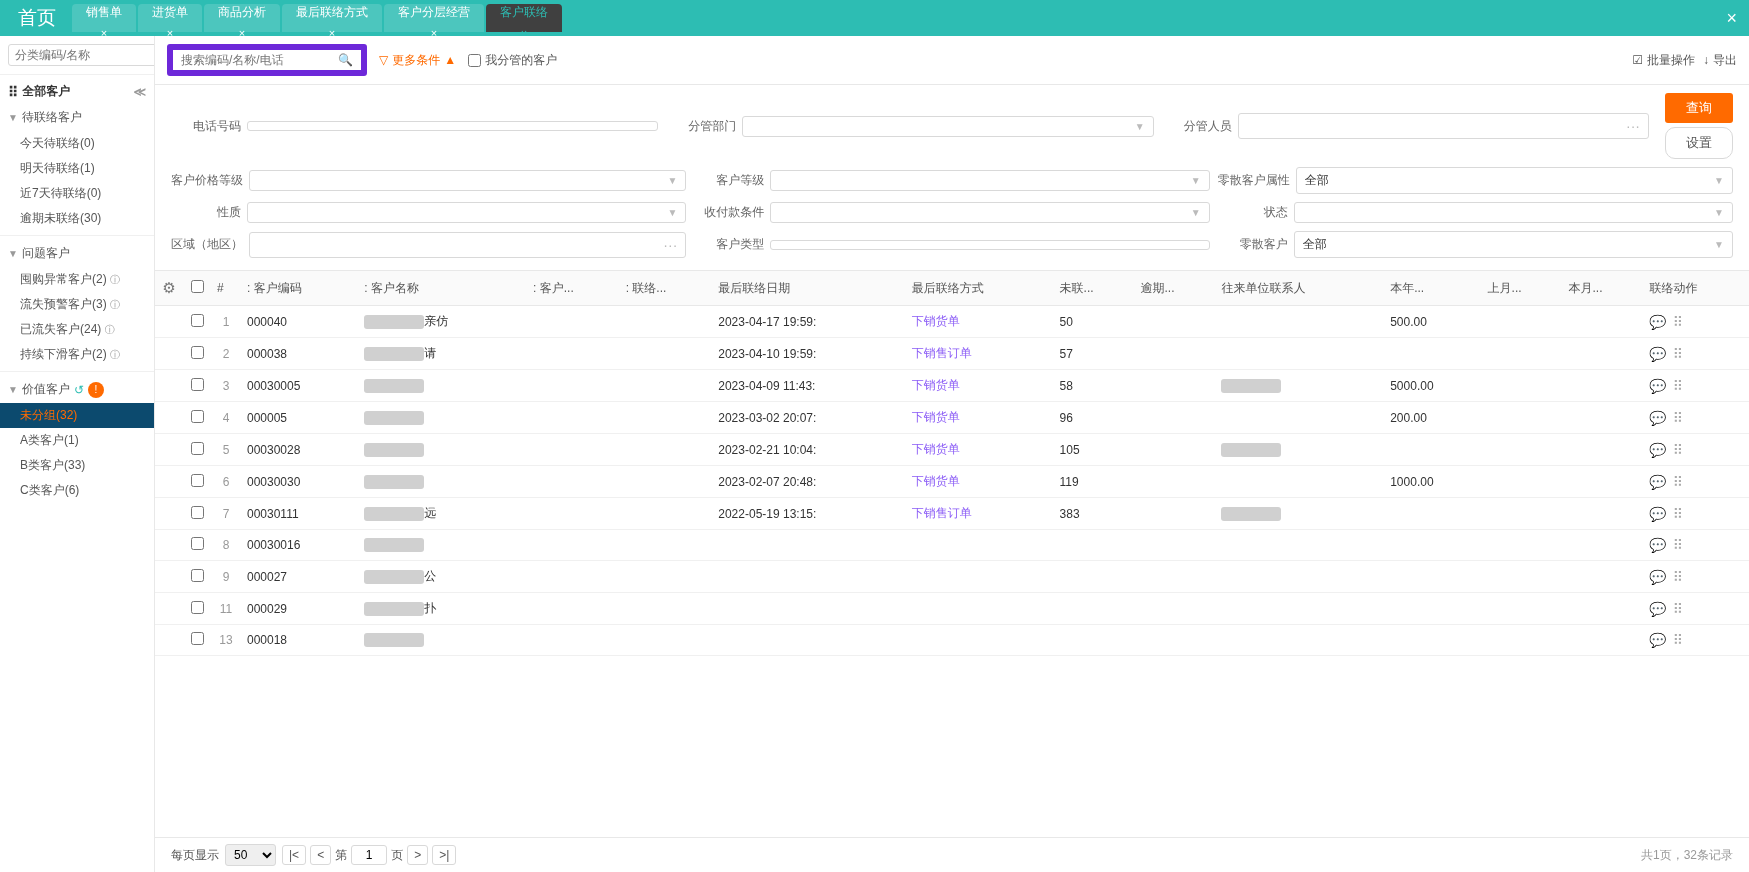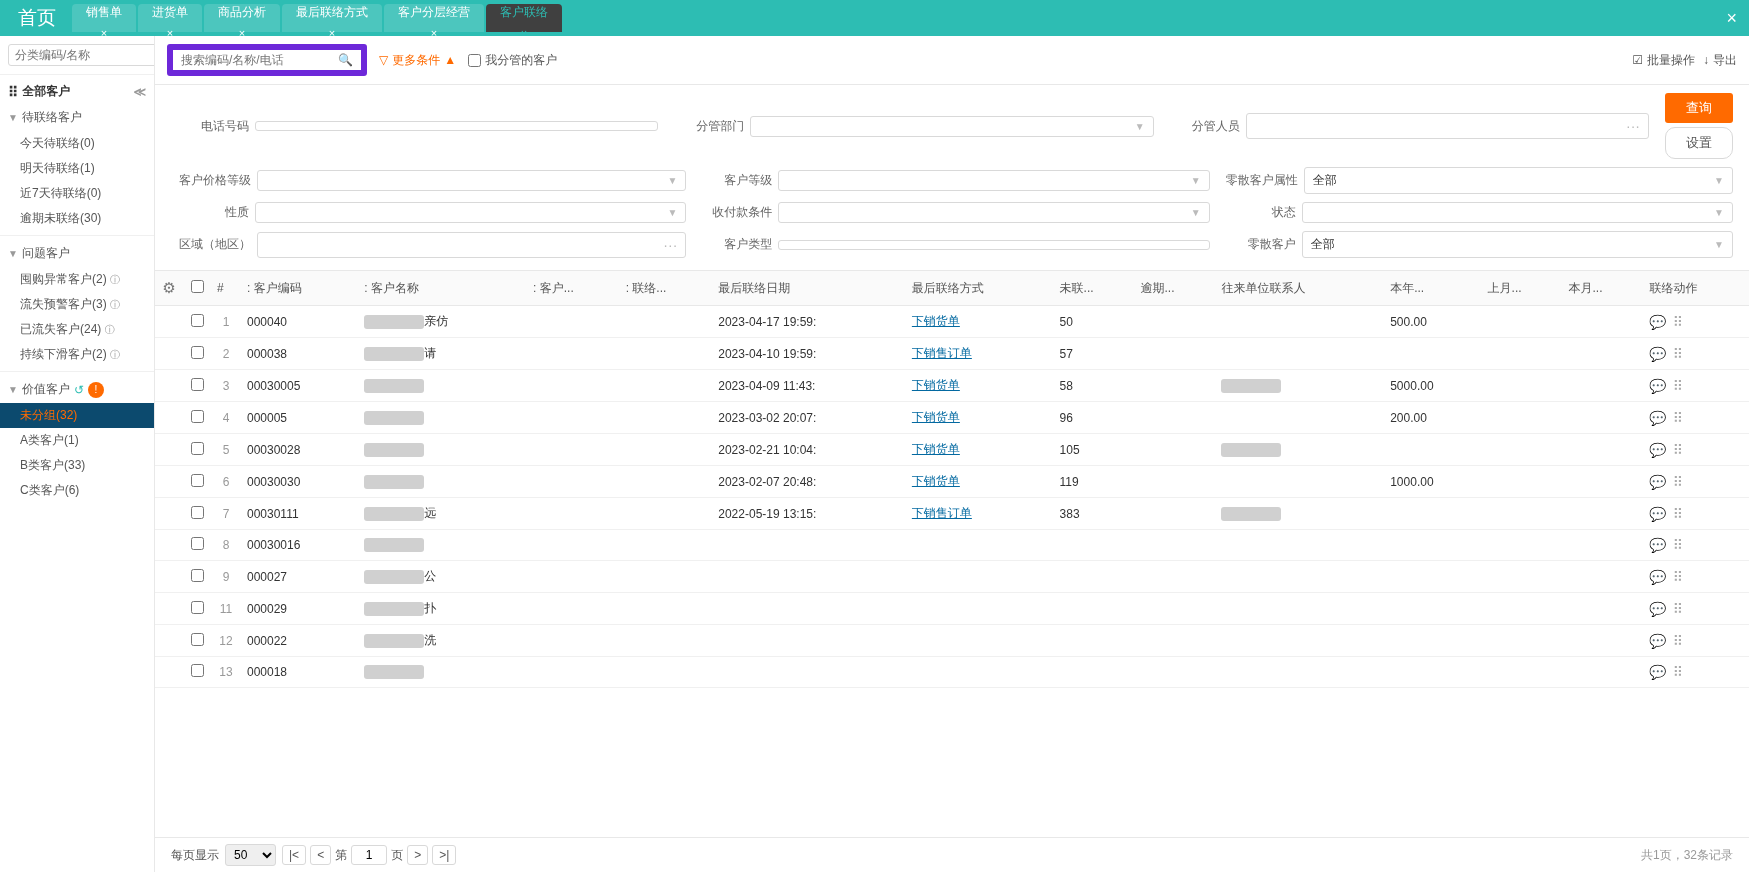--- a/index.html
+++ b/index.html
@@ -183,21 +183,20 @@
       display: flex;
       align-items: center;
       gap: 8px;
       margin-bottom: 8px;
     }
     .adv-filter-item {
       display: flex;
       align-items: center;
       gap: 6px;
       flex: 1;
-      margin-left: 8px;
     }
     .adv-filter-label {
       color: #666;
       white-space: nowrap;
       min-width: 70px;
       text-align: right;
     }
     .adv-filter-input {
       flex: 1;
       border: 1px solid #d9d9d9;
@@ -261,21 +260,21 @@
       background: #fafafa;
     }
     tbody tr {
       border-bottom: 1px solid #f0f0f0;
     }
     tbody td {
       padding: 7px 6px;
       color: #333;
       white-space: nowrap;
     }
-    .link-text { color: #0369a1; cursor: pointer; text-decoration: underline; }
+    .link-text { color: #8b5cf6; cursor: pointer; }
     .action-icons { display: flex; gap: 6px; align-items: center; }
     .action-icon { color: #aaa; cursor: pointer; font-size: 14px; }
 
     
     .table-footer {
       background: #fff;
       border-top: 1px solid #e8e8e8;
       display: flex;
       align-items: center;
       justify-content: space-between;
@@ -786,43 +785,20 @@
     <td>
       <div class="action-icons">
         <span class="action-icon">💬</span>
         <span class="action-icon">⠿</span>
       </div>
     </td>
   </tr>
             <tr>
     <td></td>
     <td class="checkbox-col"><input type="checkbox" style=""></td>
-    <td class="row-num">12</td>
-    <td>000022</td>
-    <td><span style="background:#d0d0d0;color:transparent;border-radius:3px;display:inline-block;min-width:60px;height:14px;vertical-align:middle;"></span>洗</td>
-    <td></td>
-    <td></td>
-    <td></td>
-    <td></td>
-    <td></td>
-    <td></td>
-    <td></td>
-    <td></td>
-    <td></td>
-    <td></td>
-    <td>
-      <div class="action-icons">
-        <span class="action-icon">💬</span>
-        <span class="action-icon">⠿</span>
-      </div>
-    </td>
-  </tr>
-            <tr>
-    <td></td>
-    <td class="checkbox-col"><input type="checkbox" style=""></td>
     <td class="row-num">13</td>
     <td>000018</td>
     <td><span style="background:#d0d0d0;color:transparent;border-radius:3px;display:inline-block;min-width:60px;height:14px;vertical-align:middle;"></span></td>
     <td></td>
     <td></td>
     <td></td>
     <td></td>
     <td></td>
     <td></td>
     <td></td>

